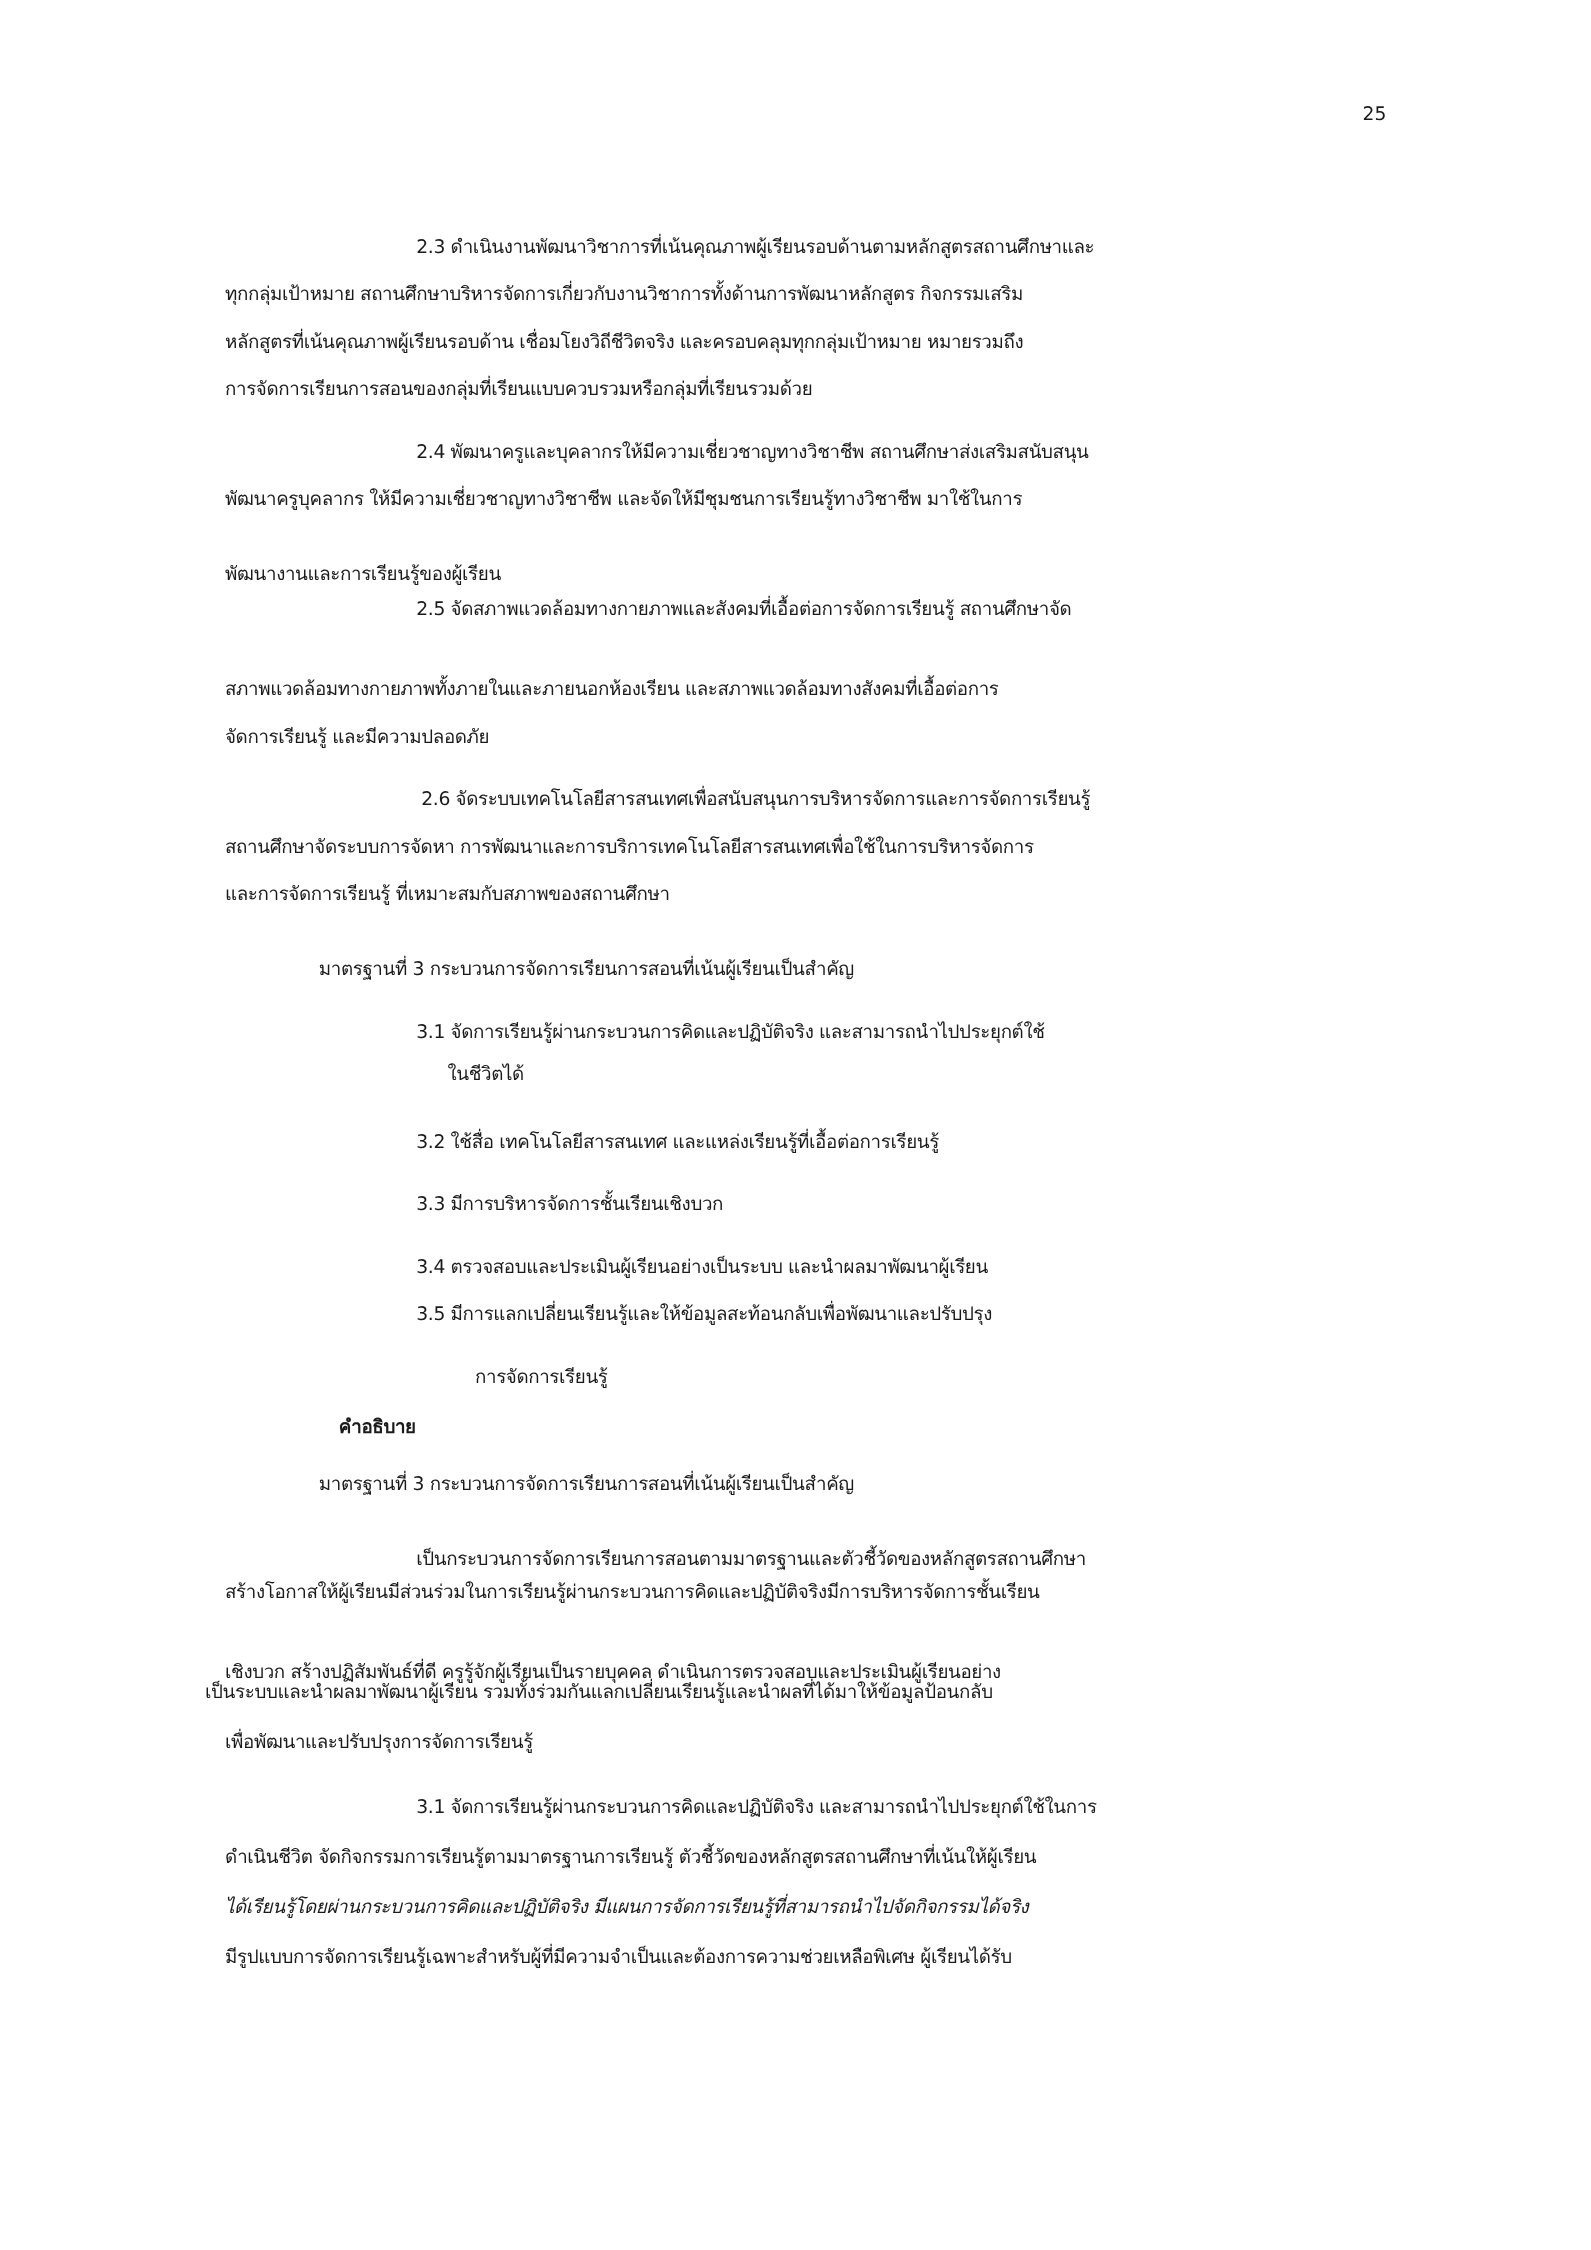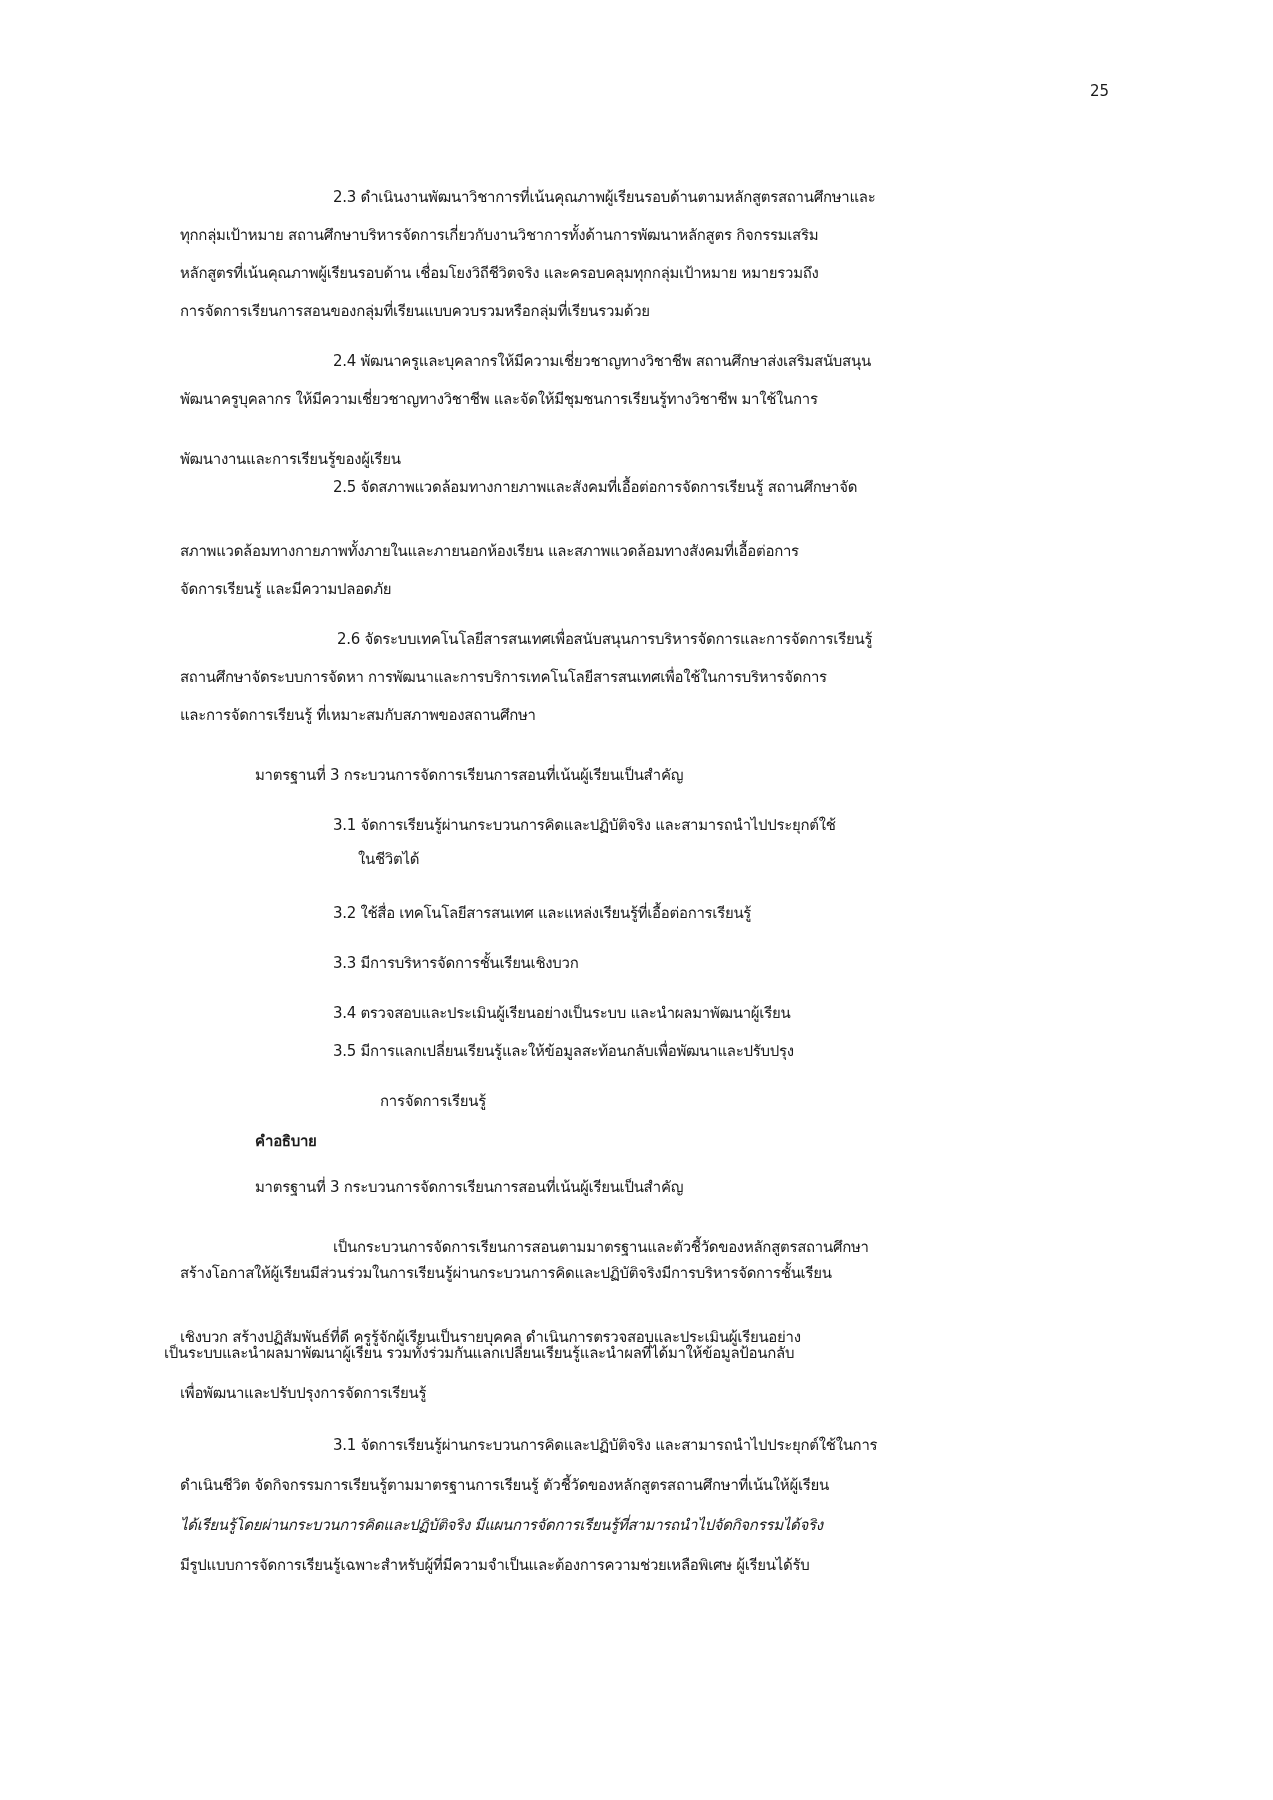--- a/index.html
+++ b/index.html
@@ -1,20 +1,20 @@
 <!DOCTYPE html>
 <html><head>
 <meta charset="utf-8">
 <style>
   html, body { margin: 0; padding: 0; background: #ffffff; }
   body { width: 1273px; height: 1800px; position: relative; overflow: hidden;
          font-family: "DejaVu Sans", "Liberation Sans", sans-serif; color: #1a1a1a; }
   .page-num { position: absolute; top: 82px; left: 1090px; font-size: 15px; }
   .line { position: absolute; font-size: 15px; white-space: nowrap; line-height: 1; letter-spacing: -0.3px; }
-  .bold { font-weight: bold; }
+  .bold { font-weight: bold; margin-left: 16px; }
 </style>
 </head>
 <body>
 
 <div class="page-num">25</div>
 <div id="body-text">
     <div class="line" style="left: 333px; top: 190px;">2.3 ดำเนินงานพัฒนาวิชาการที่เน้นคุณภาพผู้เรียนรอบด้านตามหลักสูตรสถานศึกษาและ</div>
     <div class="line" style="left: 180px; top: 228px;">ทุกกลุ่มเป้าหมาย สถานศึกษาบริหารจัดการเกี่ยวกับงานวิชาการทั้งด้านการพัฒนาหลักสูตร กิจกรรมเสริม</div>
     <div class="line" style="left: 180px; top: 266px;">หลักสูตรที่เน้นคุณภาพผู้เรียนรอบด้าน เชื่อมโยงวิถีชีวิตจริง และครอบคลุมทุกกลุ่มเป้าหมาย หมายรวมถึง</div>
     <div class="line" style="left: 180px; top: 304px; text-align: right;">การจัดการเรียนการสอนของกลุ่มที่เรียนแบบควบรวมหรือกลุ่มที่เรียนรวมด้วย</div>

